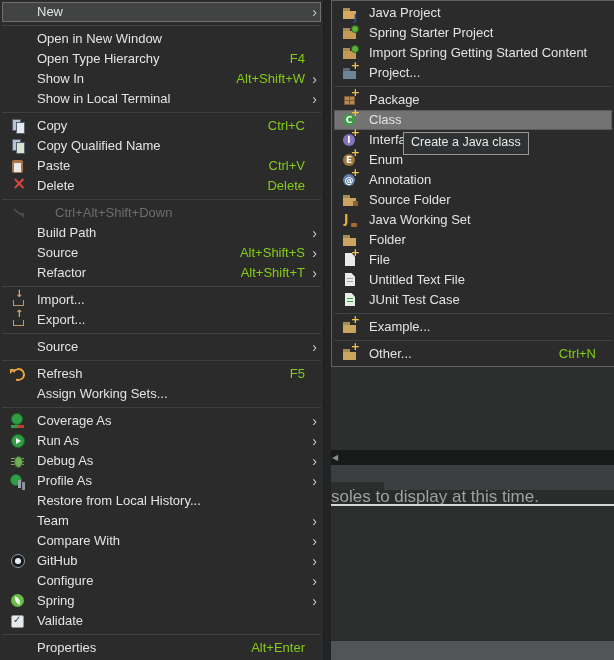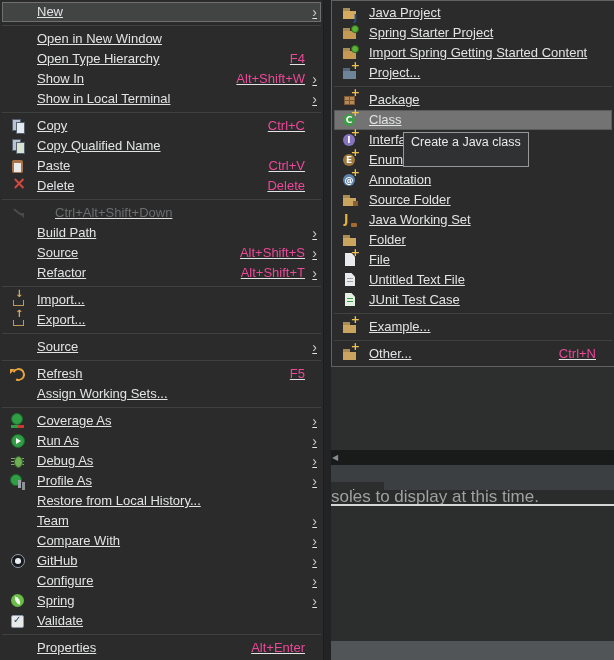--- a/index.html
+++ b/index.html
@@ -23,35 +23,35 @@
   .console-body{position:absolute;left:331px;top:506px;width:283px;height:135px;background:#2c2d2d;}
   .bottom-strip{position:absolute;left:331px;top:641px;width:283px;height:19px;
     background:var(--bottom-strip,#515558);}
 
   
   .menu{position:absolute;background:var(--menu-bg,#2b2b2b);padding:2px 0;box-sizing:border-box;}
   #left-menu{left:0;top:0;width:324px;height:664px;border-right:1px solid #1c1d1d;}
   #new-submenu{left:331px;top:0;width:283px;border:1px solid var(--submenu-border,#5f6163);
     border-right:none;}
   .row{display:flex;align-items:center;height:20px;line-height:20px;margin:0 2px;
-    padding:0 4px 0 8px;color:var(--menu-text,#e2e3e4);white-space:nowrap;box-sizing:border-box;text-decoration:underline;}
+    padding:0 4px 0 8px;color:var(--menu-text,#e2e3e4);white-space:nowrap;box-sizing:border-box;}
   .row.sel{background:var(--menu-highlight,#424444);
     box-shadow:inset 0 0 0 1px var(--menu-highlight-border,#6f6f6f);}
   .row.hov{background:#737373;box-shadow:inset 0 0 0 1px #5a5c5c;}
   .row.dis .lbl,.row.dis .sc{color:var(--disabled-text,#6b6e70);}
   .row.dis .mi{opacity:.45;filter:grayscale(.8);}
   .lbl{flex:1;overflow:hidden;}
-  .sc{margin-left:18px;color:#ec4899;}
+  .sc{margin-left:18px;color:#84cc16;}
   .chev{flex:0 0 12px;text-align:right;color:#c9cacb;font-size:14px;}
   .msep{height:1px;background:var(--separator,#3f4141);margin:3px 2px;}
 
   
   .tooltip{position:absolute;left:403px;top:132px;z-index:50;background:var(--tooltip-bg,#303132);
     border:1px solid var(--tooltip-border,#989898);color:#e9eaea;font-size:12.5px;
-    padding:2px 7px 17px 7px;white-space:nowrap;}
+    padding:2px 7px 5px 7px;white-space:nowrap;}
 
   
   .mi{position:relative;width:16px;height:16px;flex:0 0 16px;margin-right:11px;}
   .copy-icon::before,.copy-qualified-icon::before{content:"";position:absolute;left:2px;top:1px;
     width:7px;height:10px;background:#b9c2d0;border:1px solid #55606e;}
   .copy-icon::after,.copy-qualified-icon::after{content:"";position:absolute;left:6px;top:4px;
     width:7px;height:10px;background:#e4e9f0;border:1px solid #55606e;}
   .copy-qualified-icon::after{background:#d9e3cf;}
   .paste-icon::before{content:"";position:absolute;left:2px;top:2px;width:11px;height:13px;
     background:#a9744a;border-radius:2px;}

